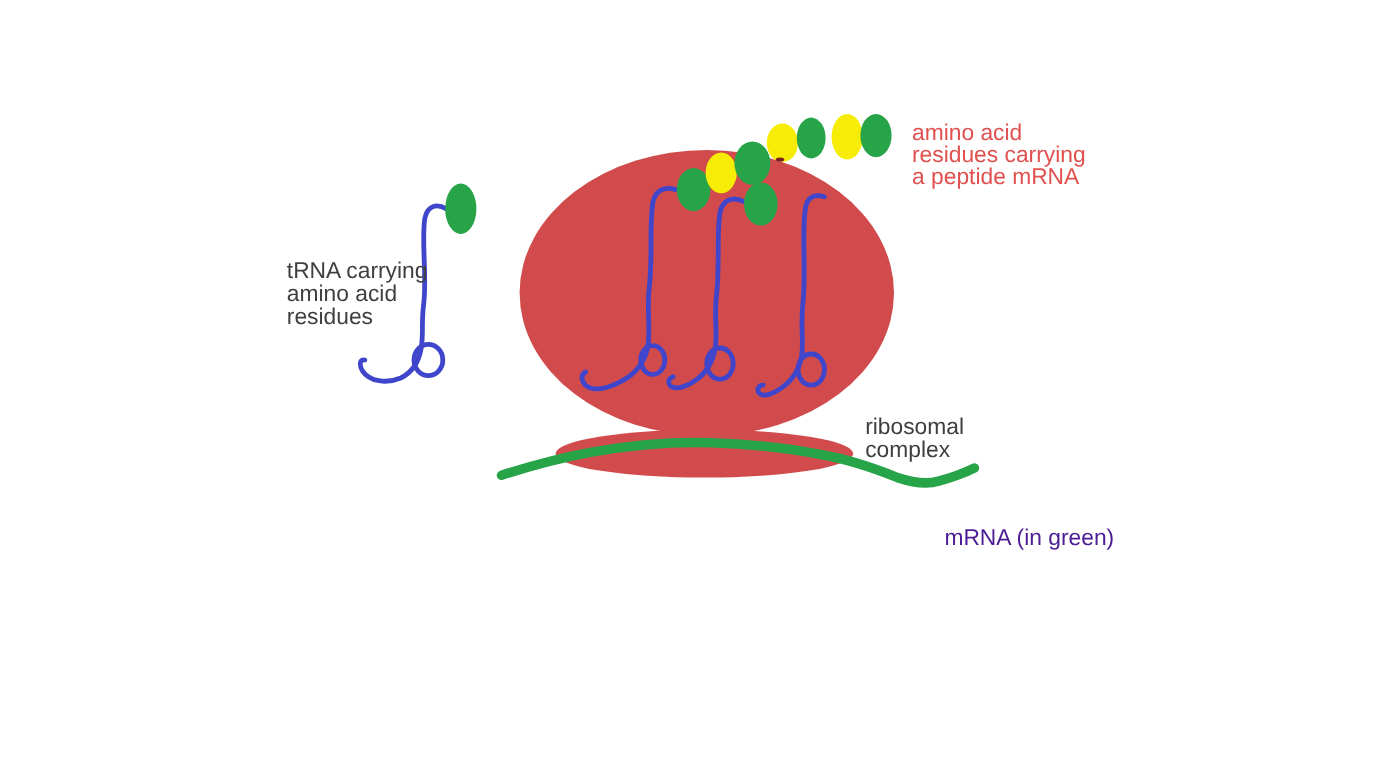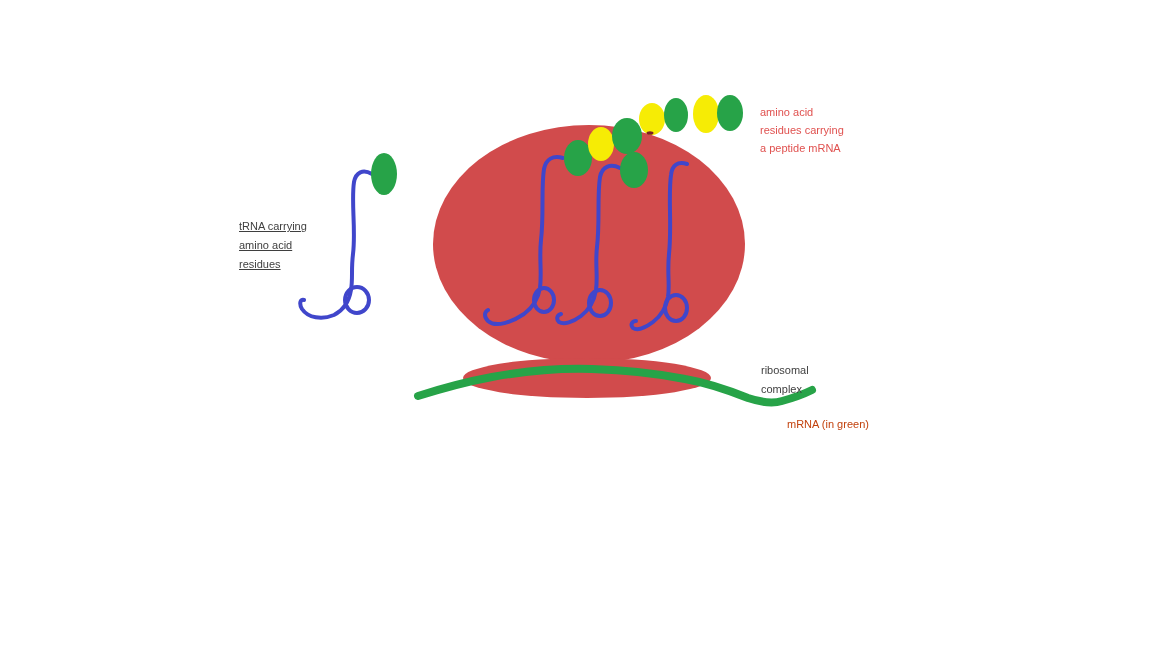--- a/index.html
+++ b/index.html
@@ -10,21 +10,21 @@
     background: #ffffff;
     overflow: hidden;
     font-family: "Liberation Sans", sans-serif;
   }
   .stage svg {
     position: absolute;
     left: 0; top: 0;
   }
   .label {
     position: absolute;
-    font-size: 11px;
+    font-size: 19px;
     line-height: 19px;
     color: #3f3f3f;
     white-space: nowrap;
   }
   .label-red {
     color: #e0514f;
     line-height: 18px;
   }
   .label div { white-space: nowrap; }
 </style>
@@ -91,34 +91,34 @@
         <ellipse cx="634" cy="170" rx="14" ry="18" fill="#27a348"></ellipse>
         <ellipse cx="652" cy="119" rx="13" ry="16" fill="#f6ec05"></ellipse>
         <ellipse cx="676" cy="115" rx="12" ry="17" fill="#27a348"></ellipse>
         <ellipse cx="706" cy="114" rx="13" ry="19" fill="#f6ec05"></ellipse>
         <ellipse cx="730" cy="113" rx="13" ry="18" fill="#27a348"></ellipse>
       </g>
 
     <ellipse cx="650" cy="133" rx="3.5" ry="1.8" fill="#7b2026"></ellipse>
   </svg>
 
-  <div class="label" style="left: 239px; top: 217px; color: rgb(63, 63, 63); text-decoration: underline;">
+  <div class="label" style="left: 239px; top: 217px; color: rgb(63, 63, 63);">
     <div>tRNA carrying</div>
     <div>amino acid</div>
     <div>residues</div>
   </div>
 
   <div class="label label-red" style="left: 760px; top: 103px; color: rgb(224, 81, 79);">
     <div>amino acid</div>
     <div>residues carrying</div>
     <div>a peptide mRNA</div>
   </div>
 
-  <div class="label" style="left: 721px; top: 361px; color: rgb(63, 63, 63); margin-left: 40px;">
+  <div class="label" style="left: 721px; top: 347px; color: rgb(63, 63, 63);">
     <div>ribosomal</div>
     <div>complex</div>
   </div>
 
-  <div class="label" style="left: 787px; top: 415px; color: #c2410c;">
+  <div class="label" style="left: 787px; top: 439px; color: #4c1d95;">
     <div>mRNA (in green)</div>
   </div>
 
 </div>
 
 </body></html>

